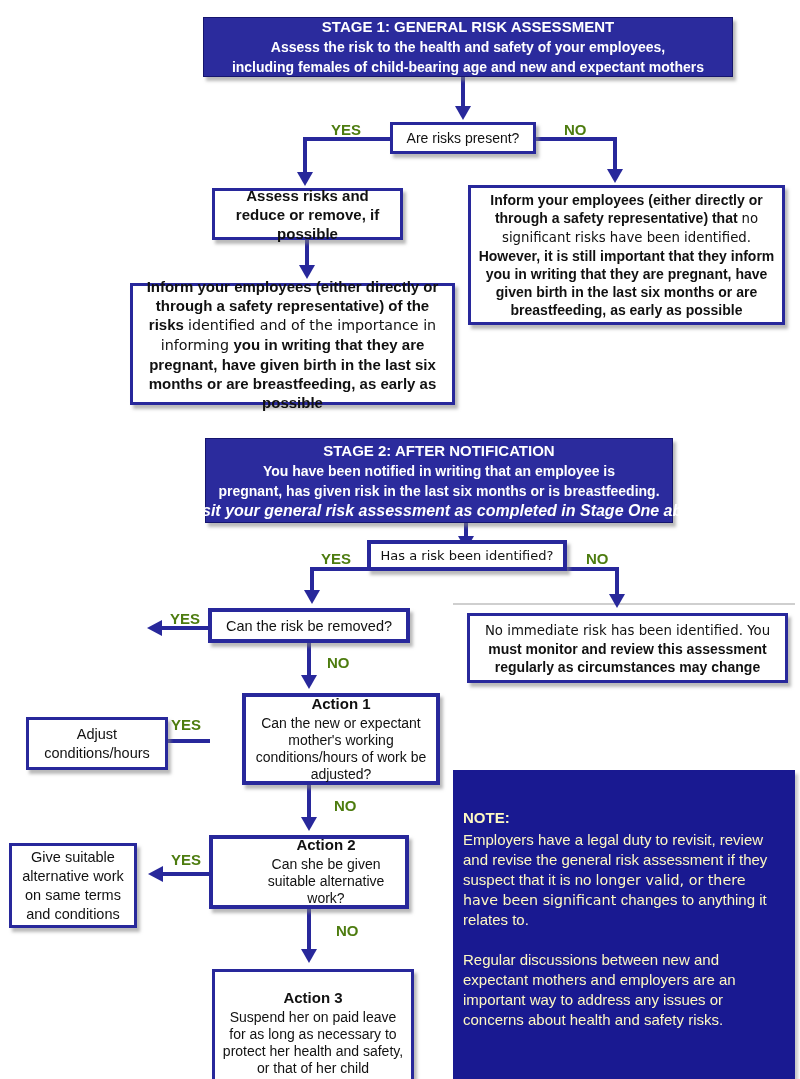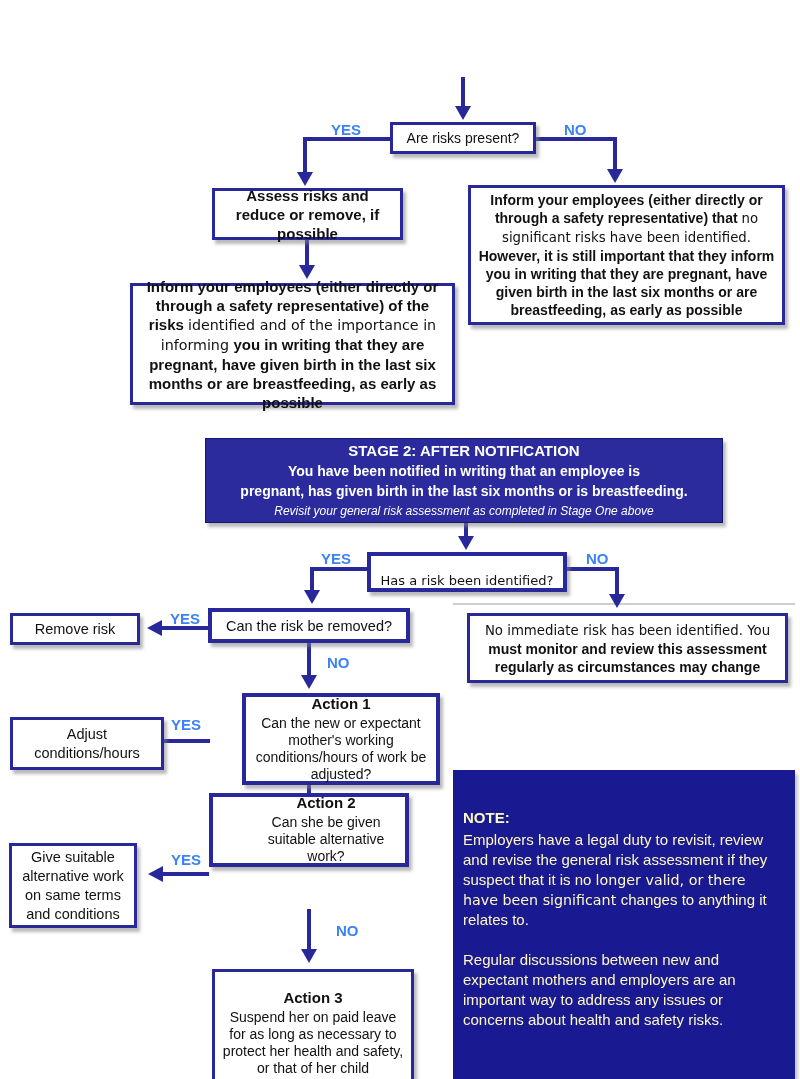--- a/index.html
+++ b/index.html
@@ -17,22 +17,22 @@
   .hdr{
     background:#2B2B9D;
     color:#ffffff;
     text-align:center;
     border:1px solid #15156e;
     box-shadow:3px 4px 3px rgba(130,130,130,.55);
     display:flex;align-items:center;justify-content:center;flex-direction:column;
   }
   .hdr .t{font-weight:700;font-size:15px;line-height:20px;}
   .hdr .l{font-weight:700;font-size:14px;line-height:20px;white-space:nowrap;}
-  .hdr .li{font-weight:400;font-style:italic;font-size:12px;line-height:20px;white-space:nowrap;}
-  .lbl{font-weight:700;font-size:15px;color:#3b82f6;line-height:16px;}
+  .hdr .li{font-weight:700;font-style:italic;font-size:16px;line-height:20px;white-space:nowrap;}
+  .lbl{font-weight:700;font-size:15px;color:#4d7c0f;line-height:16px;}
   .gothic{font-family:"DejaVu Sans",sans-serif;font-weight:400;font-size:.95em;}
   .para{padding:2px 6px;}
   .bold15{font-weight:700;font-size:15px;line-height:19px;text-align:center;}
   .bold14{font-weight:700;font-size:14px;line-height:18px;}
   .reg14{font-weight:400;font-size:14.5px;line-height:19px;}
   .atitle{font-weight:700;font-size:15px;line-height:19px;}
   .abody{font-weight:400;font-size:14px;line-height:17px;}
   .note{
     background:#191991;color:#fef9c3;text-align:left;
     padding:38px 25px 0 10px;
@@ -75,82 +75,84 @@
       <polygon points="609,594 625,594 617,608"></polygon>
       <polygon points="162,620 162,636 147,628"></polygon>
       <polygon points="301,675 317,675 309,689"></polygon>
       <polygon points="164,733 164,749 149,741"></polygon>
       <polygon points="301,817 317,817 309,831"></polygon>
       <polygon points="163,866 163,882 148,874"></polygon>
       <polygon points="301,949 317,949 309,963"></polygon>
     </g>
   </svg>
 
+  <div class="abs hdr" style="left:203px;top:17px;width:530px;height:60px;">
+    <div class="t">STAGE 1: GENERAL RISK ASSESSMENT</div>
+    <div class="l">Assess the risk to the health and safety of your employees,</div>
+    <div class="l">including females of child-bearing age and new and expectant mothers</div>
+  </div>
 
   <div class="abs lbl" style="left:331px;top:122px;">YES</div>
   <div class="abs lbl" style="left:564px;top:122px;">NO</div>
 
   <div class="abs box" style="left:390px;top:122px;width:146px;height:32px;text-align:right;">
     <div style="font-weight:400;font-size:14px;">Are risks present?</div>
   </div>
 
   <div class="abs box" style="left:212px;top:188px;width:191px;height:52px;">
     <div class="para bold15">Assess risks and reduce or remove, if possible</div>
   </div>
 
   <div class="abs box" style="left:130px;top:283px;width:325px;height:122px;">
     <div class="para bold15"><span>Inform your employees (either directly or through a safety representative) of the risks </span><span class="gothic">identified and of the importance in informing </span><span>you in writing that they are pregnant, have given birth in the last six months or are breastfeeding, as early as possible</span></div>
   </div>
 
   <div class="abs box" style="left:468px;top:185px;width:317px;height:140px;">
     <div class="para bold14"><span>Inform your employees (either directly or through a safety representative) that </span><span class="gothic">no significant risks have been identified. </span><span>However, it is still important that they inform you in writing that they are pregnant, have given birth in the last six months or are breastfeeding, as early as possible</span></div>
   </div>
 
-  <div class="abs hdr" style="left:205px;top:438px;width:518px;height:85px;">
+  <div class="abs hdr" style="left:205px;top:438px;width:468px;height:85px;">
     <div class="t">STAGE 2: AFTER NOTIFICATION</div>
     <div class="l">You have been notified in writing that an employee is</div>
-    <div class="l">pregnant, has given birth in the last six months or is breastfeeding.</div>
+    <div class="l">pregnant, has given risk in the last six months or is breastfeeding.</div>
     <div class="li">Revisit your general risk assessment as completed in Stage One above</div>
   </div>
 
   <div class="abs lbl" style="left:321px;top:551px;">YES</div>
   <div class="abs lbl" style="left:586px;top:551px;">NO</div>
 
-  <div class="abs box" style="left:367px;top:552px;width:200px;height:40px;border-width:4px;justify-content:flex-end;">
+  <div class="abs box" style="left:367px;top:540px;width:200px;height:31px;border-width:4px;">
     <div class="gothic" style="font-size:13px;white-space:nowrap;">Has a risk been identified?</div>
   </div>
 
   <div class="abs lbl" style="left:170px;top:611px;">YES</div>
-  <div class="abs box" style="left:10px;top:613px;width:130px;height:32px;">
-    <div style="font-weight:400;font-size:14.5px;">Remove risk</div>
-  </div>
   <div class="abs box" style="left:208px;top:608px;width:202px;height:35px;border-width:4px;">
     <div style="font-weight:400;font-size:14.5px;">Can the risk be removed?</div>
   </div>
   <div class="abs lbl" style="left:327px;top:655px;">NO</div>
 
   <div class="abs box" style="left:467px;top:613px;width:321px;height:70px;">
     <div class="para bold14"><span class="gothic">No immediate risk has been identified. You </span><span>must monitor and review this assessment regularly as circumstances may change</span></div>
   </div>
 
   <div class="abs lbl" style="left:171px;top:717px;">YES</div>
-  <div class="abs box" style="left:10px;top:717px;width:154px;height:53px;">
+  <div class="abs box" style="left:26px;top:717px;width:142px;height:53px;">
     <div class="para reg14">Adjust conditions/hours</div>
   </div>
   <div class="abs box" style="left:210px;top:693px;width:198px;height:92px;border-width:4px;margin-left:32px;">
     <div class="atitle">Action 1</div>
     <div class="para abody">Can the new or expectant mother's working conditions/hours of work be adjusted?</div>
   </div>
   <div class="abs lbl" style="left:334px;top:798px;">NO</div>
 
   <div class="abs lbl" style="left:171px;top:852px;">YES</div>
   <div class="abs box" style="left:9px;top:843px;width:128px;height:85px;">
     <div class="para reg14" style="padding:16px 2px;">Give suitable alternative work on same terms and conditions</div>
   </div>
-  <div class="abs box" style="left:209px;top:793px;width:200px;height:74px;border-width:4px;padding-left:34px;">
+  <div class="abs box" style="left:209px;top:835px;width:200px;height:74px;border-width:4px;padding-left:34px;">
     <div class="atitle">Action 2</div>
     <div class="para abody">Can she be given suitable alternative work?</div>
   </div>
   <div class="abs lbl" style="left:336px;top:923px;">NO</div>
 
   <div class="abs box" style="left:212px;top:969px;width:202px;height:129px;">
     <div class="atitle">Action 3</div>
     <div class="para abody">Suspend her on paid leave for as long as necessary to protect her health and safety, or that of her child</div>
   </div>
 

